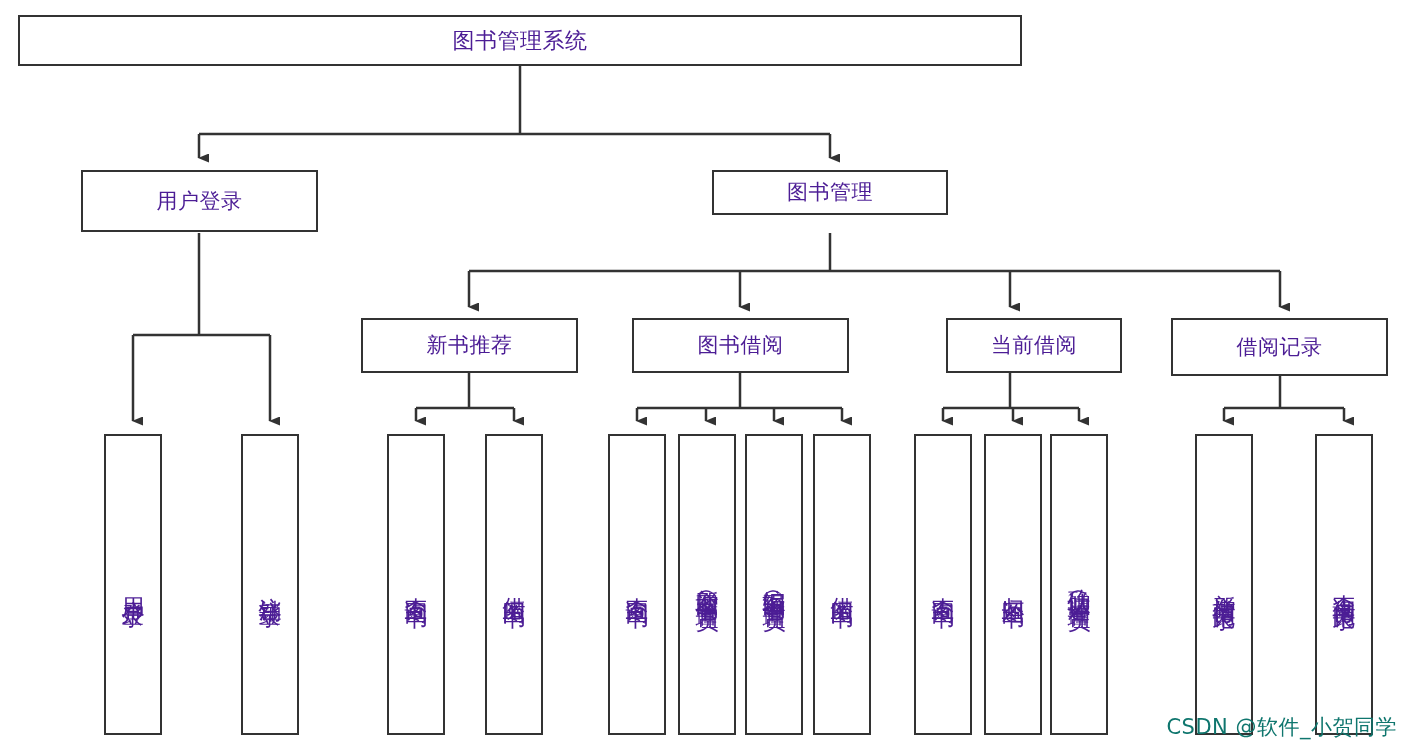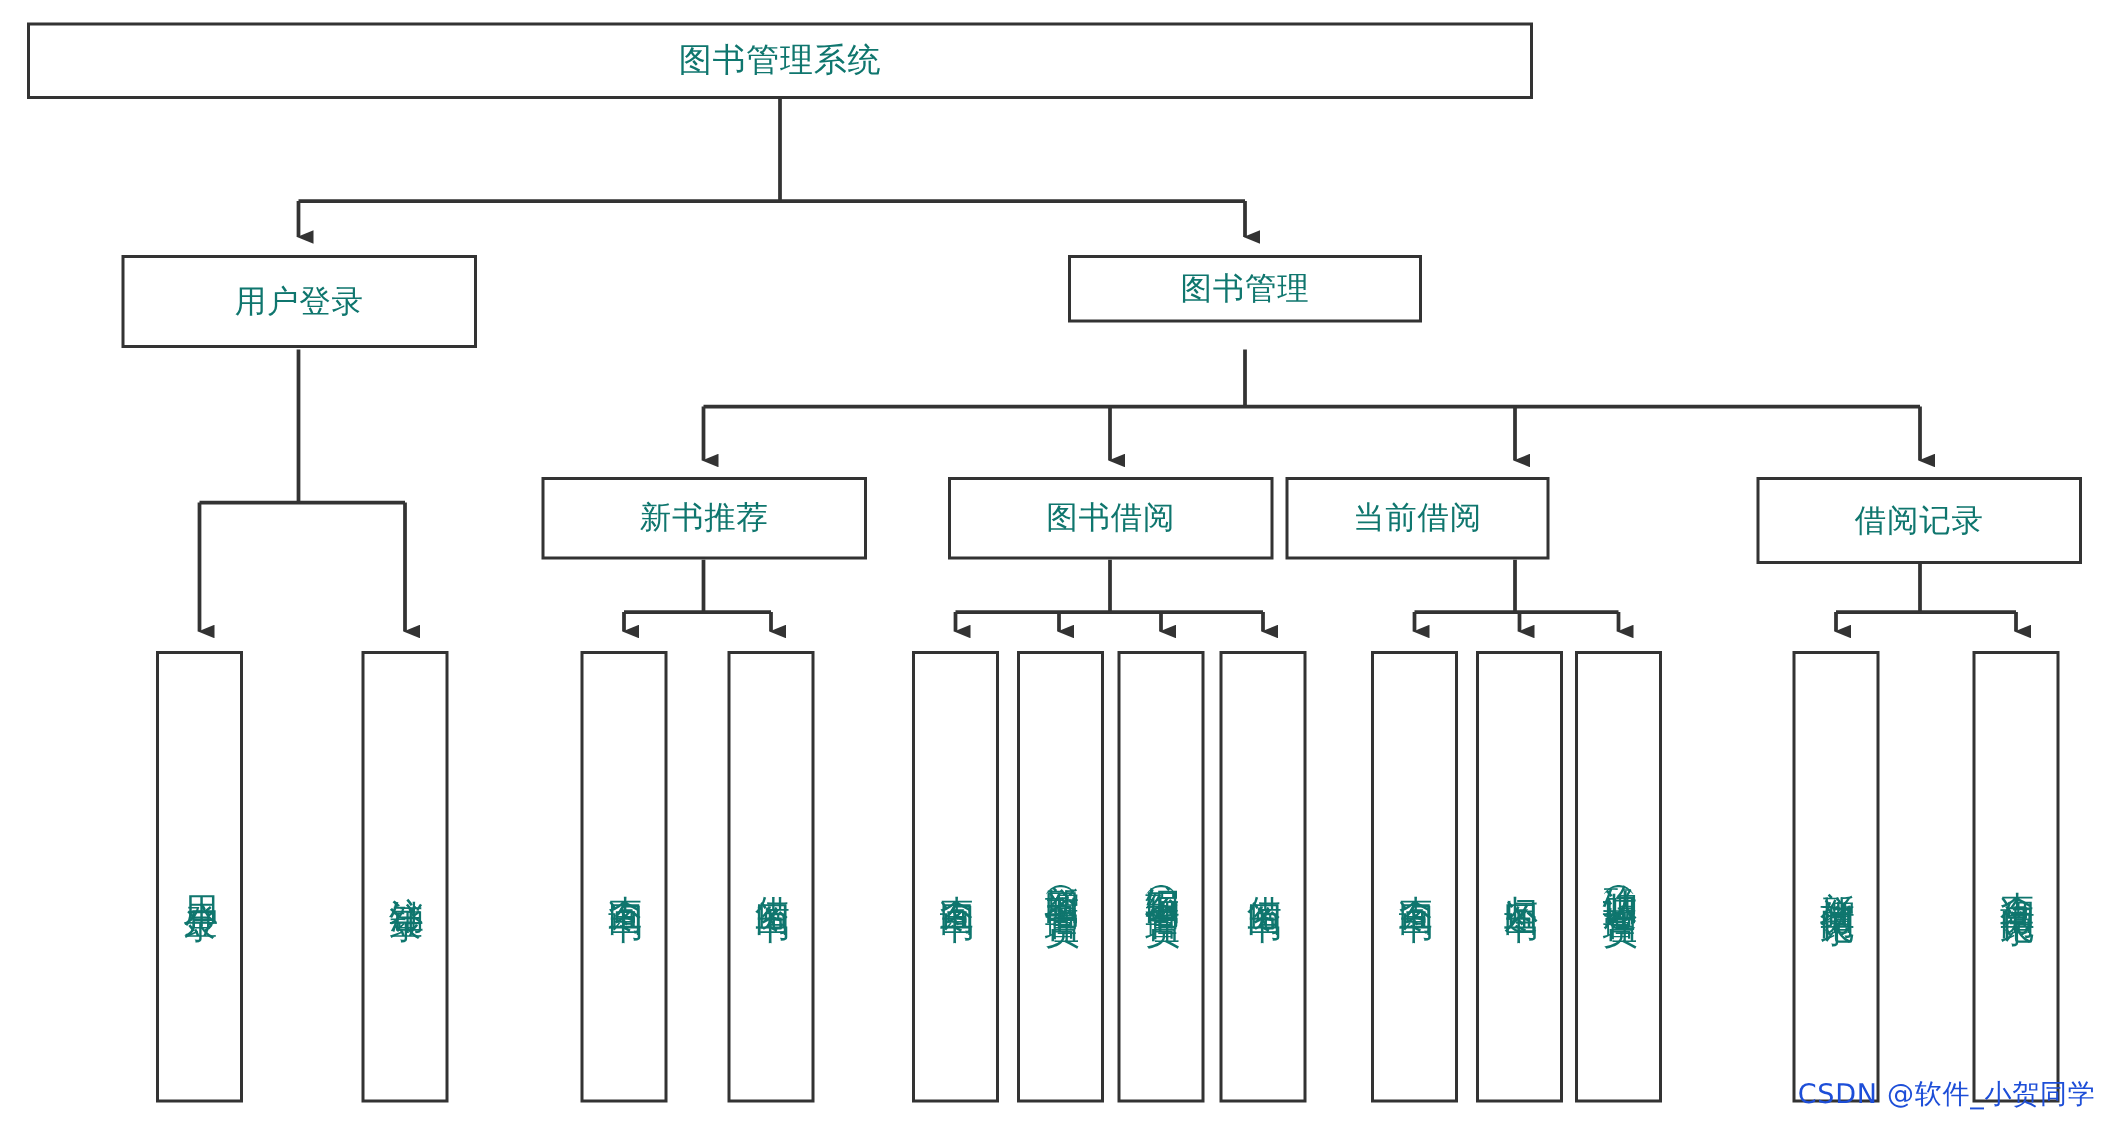--- a/index.html
+++ b/index.html
@@ -32,21 +32,21 @@
     background: #ffffff;
     display: flex;
     align-items: center;
     justify-content: center;
     color: #1a1a1a;
   }
   .node-label {
     display: block;
     text-align: center;
     line-height: 1.18;
-    color: #0f766e;
+    color: #4c1d95;
     white-space: nowrap;
   }
   .node.horiz .node-label {
     font-size: 21px;
     letter-spacing: 0.5px;
   }
   .node.vert {
     align-items: center;
     justify-content: center;
   }
@@ -58,22 +58,22 @@
     line-height: 1;
     max-height: 250px;
   }
   #root-node .node-label {
     font-size: 22px;
   }
   #watermark {
     position: absolute;
     right: 8px;
     bottom: 6px;
-    font-size: 18px;
-    color: #1d4ed8;
+    font-size: 21px;
+    color: #0f766e;
     letter-spacing: 0.5px;
     white-space: nowrap;
     pointer-events: none;
   }
 </style>
 </head>
 <body>
 
 <div id="diagram-root">
 
@@ -140,21 +140,21 @@
   </div>
 
   <div class="node horiz" style="left:361px; top:318px; width:217px; height:55px;">
     <span class="node-label">新书推荐</span>
   </div>
 
   <div class="node horiz" style="left:632px; top:318px; width:217px; height:55px;">
     <span class="node-label">图书借阅</span>
   </div>
 
-  <div class="node horiz" style="left:857px; top:318px; width:176px; height:55px;">
+  <div class="node horiz" style="left:946px; top:318px; width:176px; height:55px;">
     <span class="node-label">当前借阅</span>
   </div>
 
   <div class="node horiz" style="left:1171px; top:318px; width:217px; height:58px;">
     <span class="node-label">借阅记录</span>
   </div>
 
   <div class="node vert" style="left:104px; top:434px; width:58px; height:301px;">
     <span class="node-label">用户登录</span>
   </div>

